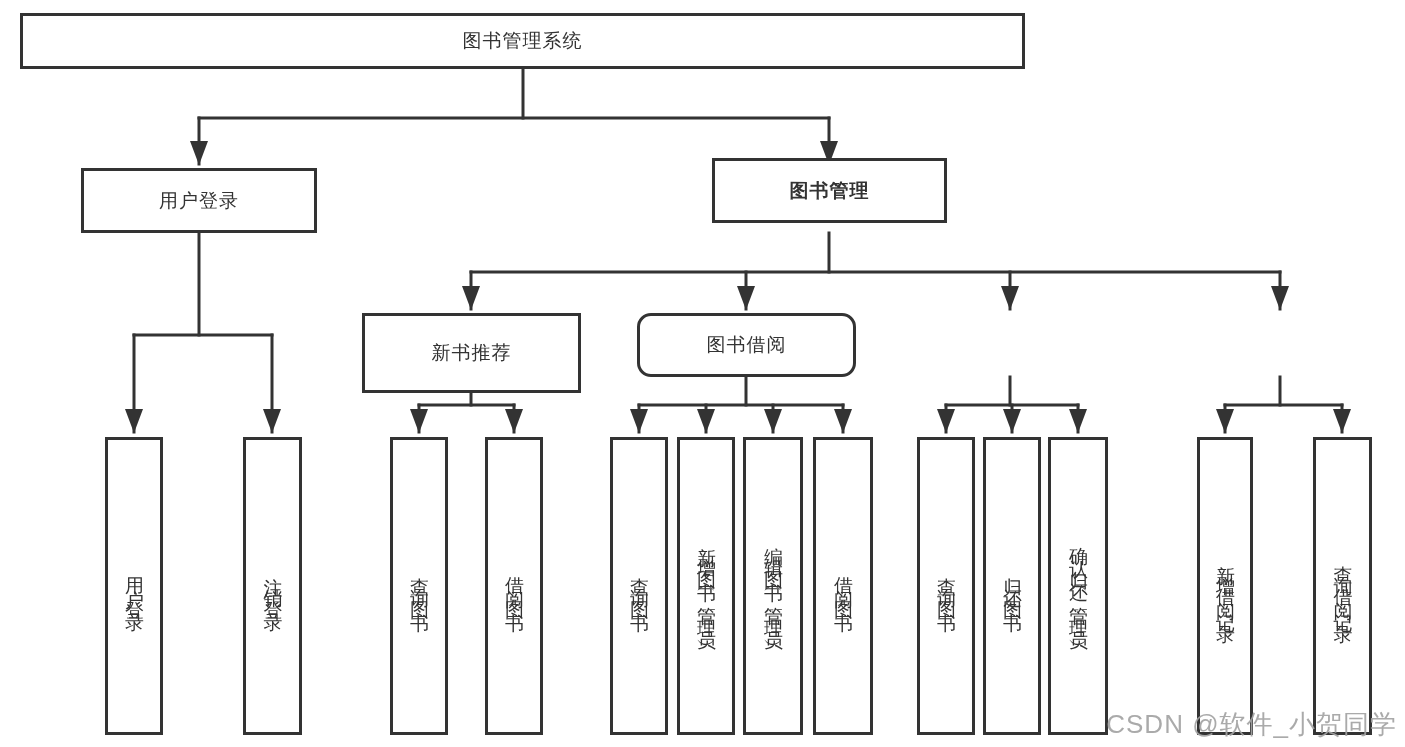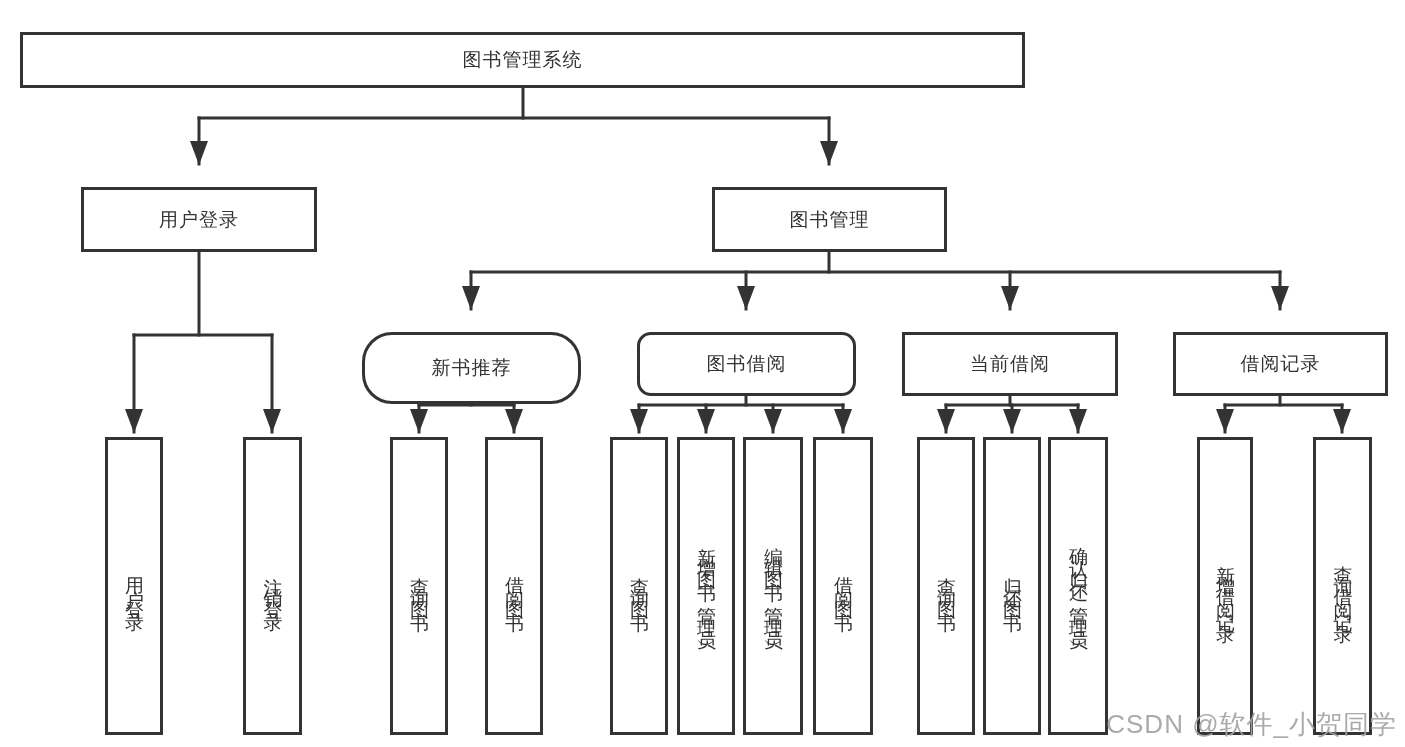--- a/index.html
+++ b/index.html
@@ -24,21 +24,20 @@
     pointer-events: none;
   }
   .hbox {
     position: absolute;
     box-sizing: border-box;
     background: #ffffff;
     border: 3px solid #333333;
     display: flex;
     align-items: center;
     justify-content: center;
-    margin-top: 19px;
   }
   .hlabel {
     font-size: 19px;
     letter-spacing: 1px;
     color: #333333;
     white-space: nowrap;
   }
   .vbox {
     position: absolute;
     box-sizing: border-box;
@@ -123,35 +122,29 @@
     </g>
   </svg>
 
   <div class="hbox" style="left:20px; top:13px; width:1005px; height:56px;">
     <span class="hlabel">图书管理系统</span>
   </div>
 
   <div class="hbox" style="left:81px; top:168px; width:236px; height:65px;">
     <span class="hlabel">用户登录</span>
   </div>
-  <div class="hbox" style="left:712px; top:168px; width:235px; height:65px;">
+  <div class="hbox" style="left:712px; top:158px; width:235px; height:65px;font-weight:bold;">
     <span class="hlabel">图书管理</span>
   </div>
 
-  <div class="hbox" style="left:362px; top:313px; width:219px; height:72px;border-radius:30px;">
+  <div class="hbox" style="left:362px; top:313px; width:219px; height:80px;">
     <span class="hlabel">新书推荐</span>
   </div>
   <div class="hbox" style="left:637px; top:313px; width:219px; height:64px;border-radius:14px;">
     <span class="hlabel">图书借阅</span>
-  </div>
-  <div class="hbox" style="left:902px; top:313px; width:216px; height:64px;">
-    <span class="hlabel">当前借阅</span>
-  </div>
-  <div class="hbox" style="left:1173px; top:313px; width:215px; height:64px;">
-    <span class="hlabel">借阅记录</span>
   </div>
 
   <div class="vbox" style="left:105px; top:437px; width:58px; height:298px;">
     <span class="vlabel">用户登录</span>
   </div>
   <div class="vbox" style="left:243px; top:437px; width:59px; height:298px;">
     <span class="vlabel">注销登录</span>
   </div>
 
   <div class="vbox" style="left:390px; top:437px; width:58px; height:298px;">

